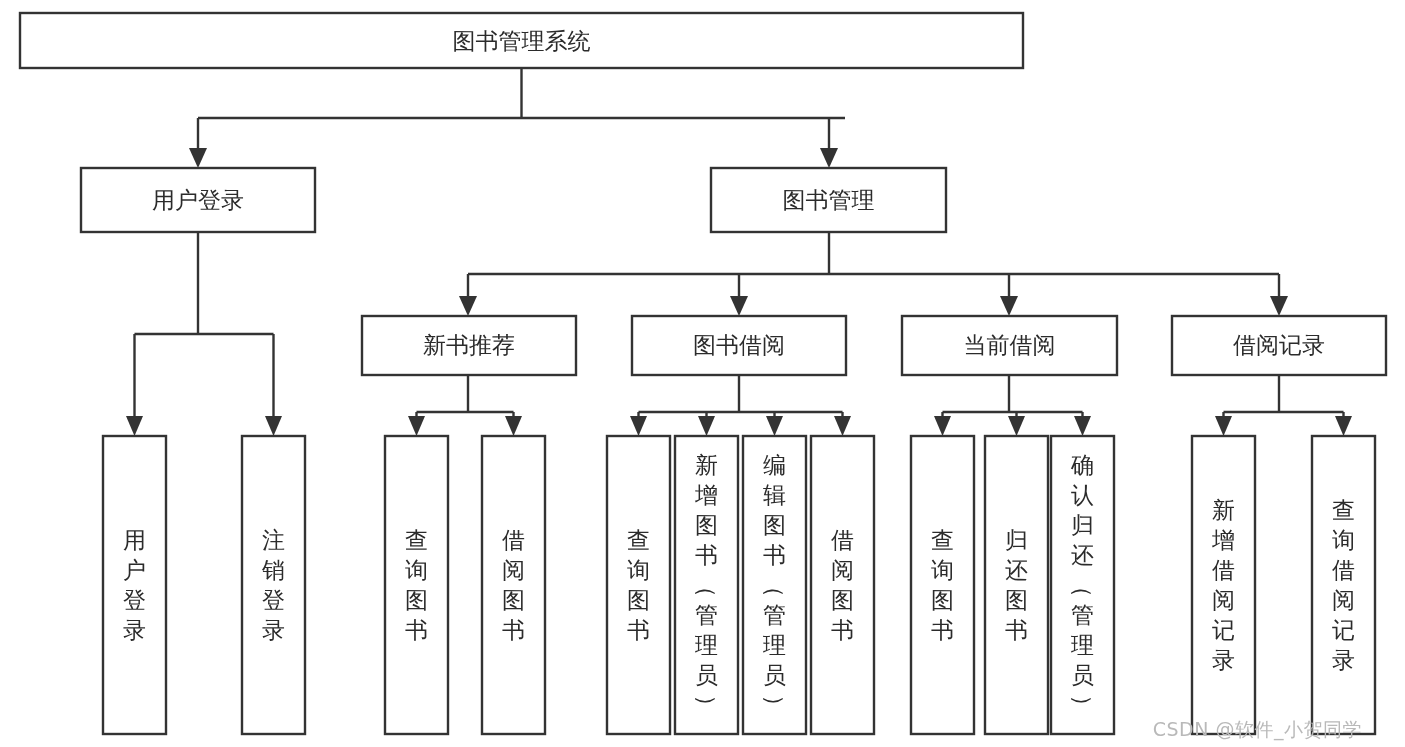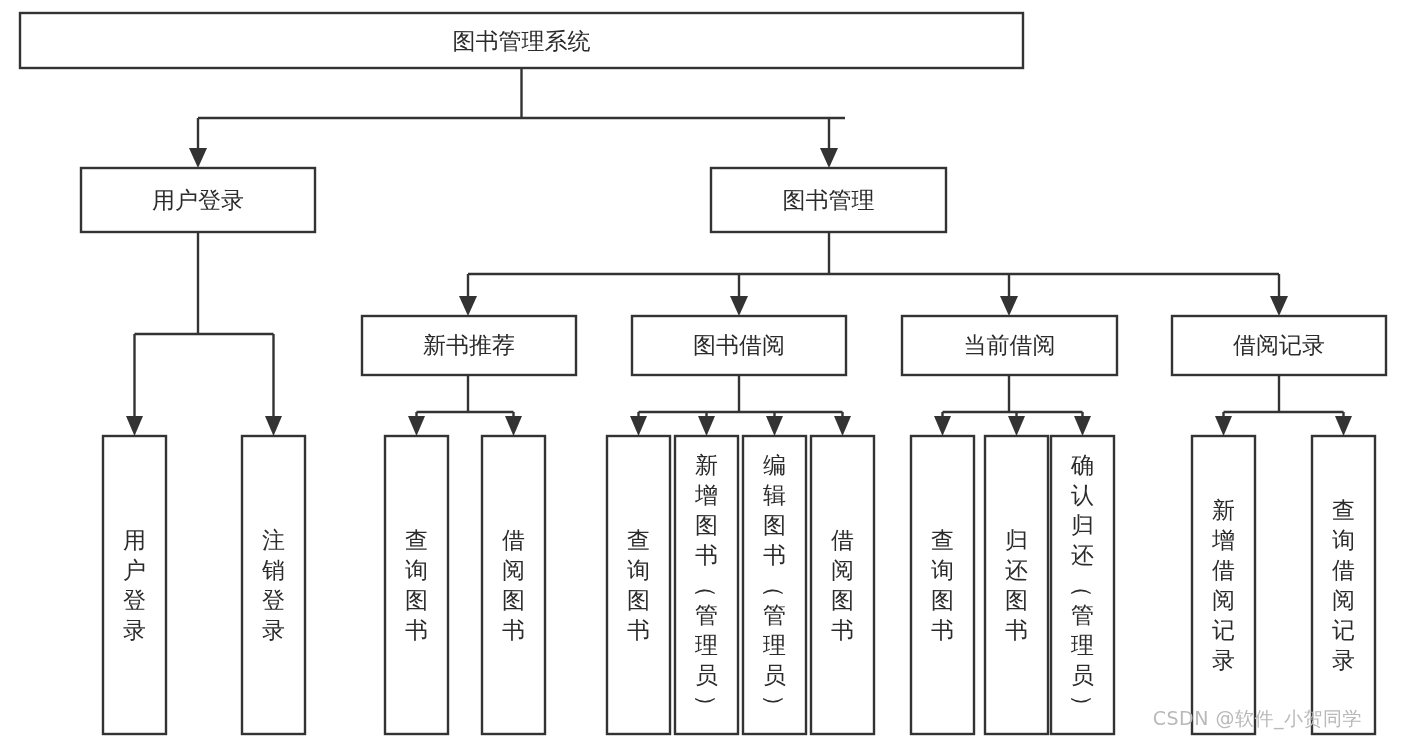--- a/index.html
+++ b/index.html
@@ -52,21 +52,21 @@
   }
   .node-label-v {
     font-family: "DejaVu Sans", "Liberation Sans", sans-serif;
     font-size: 23px;
     fill: #2b2b2b;
     text-anchor: middle;
   }
   .watermark {
     position: absolute;
     right: 12px;
-    bottom: 15px;
+    bottom: 4px;
     font-family: "DejaVu Sans", "Liberation Sans", sans-serif;
     font-size: 19px;
     color: #b9b9b9;
     letter-spacing: 0.5px;
     white-space: nowrap;
     user-select: none;
   }
 </style>
 </head>
 <body>

